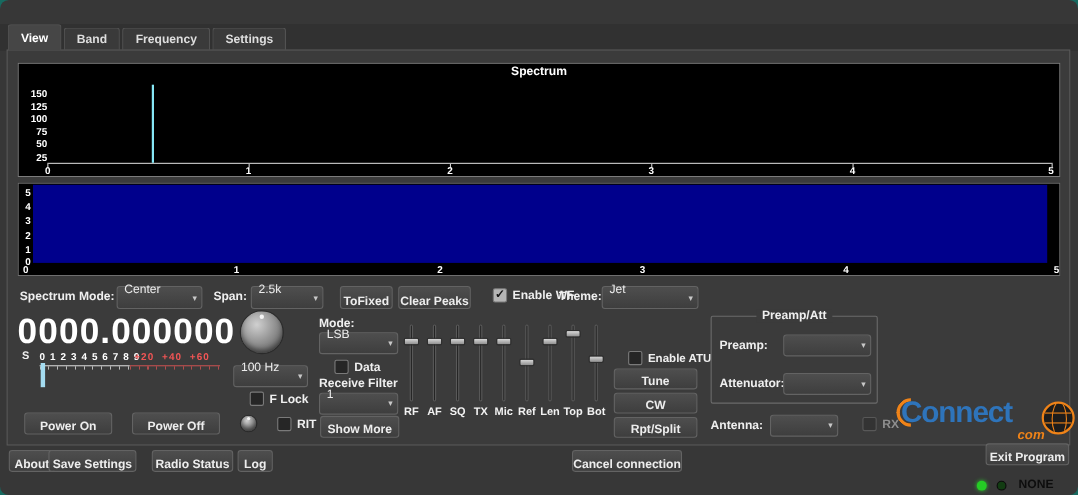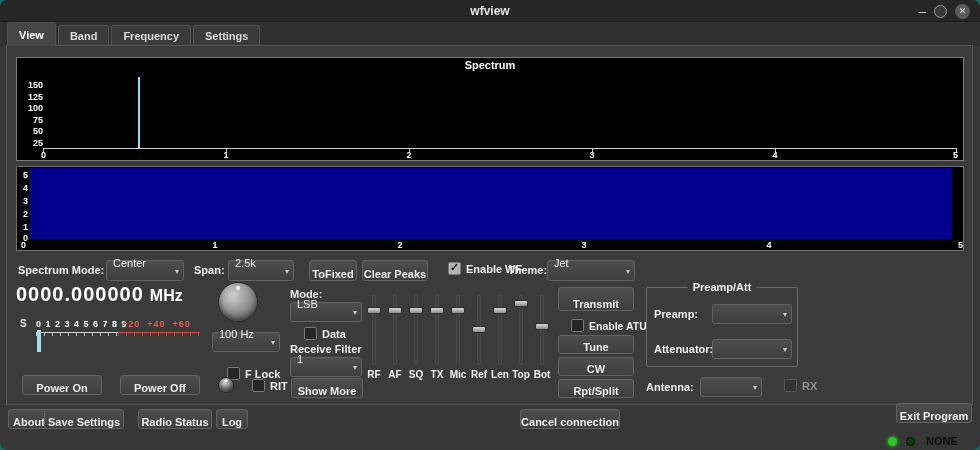--- a/index.html
+++ b/index.html
@@ -47,21 +47,21 @@
   .knob-dot { position:absolute; left:50%; transform:translateX(-50%); top:3px; width:4px; height:4px; border-radius:50%; background:#f4f4f4; }
 
   
   .vslider { position:absolute; width:14px; height:72px; cursor:default; }
   .sl-track { position:absolute; left:50%; transform:translateX(-50%); top:1px; bottom:1px; width:3px; background:#242424; border:1px solid #595959; border-radius:2px; }
   .sl-handle { position:absolute; left:0; width:14px; height:7px; background:linear-gradient(#d8d8d8,#8e8e8e); border:1px solid #2e2e2e; border-radius:2px; }
   .sl-label { position:absolute; width:26px; text-align:center; font-size:10px; font-weight:700; color:#f2f2f2; }
 
   
   .freq { position:absolute; color:#ffffff; font-weight:700; display:flex; align-items:baseline; gap:6px; letter-spacing:1px; }
-  .freq .val { font-size:20px; }
+  .freq .val { font-size:32px; }
   .freq .unit { font-size:16px; letter-spacing:0; }
   .sm-digits { position:absolute; font-size:9px; font-weight:700; color:#ffffff; letter-spacing:1px; white-space:pre; }
   .sm-red { position:absolute; font-size:9px; font-weight:700; color:#f25555; letter-spacing:1px; white-space:pre; }
   .sm-line { position:absolute; height:4px; border-top:1px solid #d0d0d0; background:repeating-linear-gradient(90deg,#bdbdbd 0 1px,transparent 1px 8px); }
   .sm-line.red { border-top-color:#c05050; background:repeating-linear-gradient(90deg,#b34d4d 0 1px,transparent 1px 8px); }
   .sm-bar { position:absolute; background:#a4dcf0; }
 
   
   .logo-text { position:absolute; font-size:27px; font-weight:700; color:#2e74bb; letter-spacing:-1px; }
   .logo-arc { position:absolute; width:26px; height:26px; border-radius:50%; border:3px solid #ef8318; border-right-color:transparent; border-top-color:transparent; transform:rotate(45deg); }
@@ -72,30 +72,20 @@
 
   
   .led { position:absolute; width:9px; height:9px; border-radius:50%; }
   .statusnone { position:absolute; font-size:11px; font-weight:700; color:#0d0d0d; }
 </style>
 </head>
 <body>
 
 <div class="win">
 
-  <div class="titlebar">
-    <span class="title">wfview</span>
-    <div class="win-controls">
-      <span class="wc-min"><span>–</span></span>
-      <span class="wc-circle"><span></span></span>
-      <span class="wc-close">
-          <span>✕</span>
-        </span>
-    </div>
-  </div>
 
   <div class="tabbar">
     <div class="tab active">
         <span>View</span>
       </div>
     <div class="tab">
         <span>Band</span>
       </div>
     <div class="tab">
         <span>Frequency</span>
@@ -185,21 +175,21 @@
   <div class="sm-bar" style="left:37px;top:330px;width:4px;height:22px"></div>
 
   <div class="knob" style="left:218px;top:282px;width:40px;height:40px">
     <span class="knob-dot"></span>
   </div>
 
   <div class="combo" style="left:212px;top:332px;width:68px;height:20px">
     <span>100 Hz</span>
     <span class="combo-arrow">▾</span>
   </div>
-  <div class="cb" style="left:215px;top:367px">
+  <div class="cb" style="left:215px;top:356px">
     <span class="cbbox"></span>
     <span>F Lock</span>
   </div>
 
   <div class="btn" style="left:22px;top:375px;width:80px;height:20px">
       <span>Power On</span>
     </div>
   <div class="btn" style="left:120px;top:375px;width:80px;height:20px">
       <span>Power Off</span>
     </div>
@@ -268,23 +258,20 @@
   <span class="sl-label" style="left:361px;top:369px">RF</span>
   <span class="sl-label" style="left:382px;top:369px">AF</span>
   <span class="sl-label" style="left:403px;top:369px">SQ</span>
   <span class="sl-label" style="left:424px;top:369px">TX</span>
   <span class="sl-label" style="left:445px;top:369px">Mic</span>
   <span class="sl-label" style="left:466px;top:369px">Ref</span>
   <span class="sl-label" style="left:487px;top:369px">Len</span>
   <span class="sl-label" style="left:508px;top:369px">Top</span>
   <span class="sl-label" style="left:529px;top:369px">Bot</span>
 
-  <div class="btn" style="left:558px;top:287px;width:76px;height:24px">
-      <span>Transmit</span>
-    </div>
   <div class="cb" style="left:559px;top:319px;font-size:10.5px">
     <span class="cbbox"></span>
     <span>Enable ATU</span>
   </div>
   <div class="btn" style="left:558px;top:335px;width:76px;height:19px">
       <span>Tune</span>
     </div>
   <div class="btn" style="left:558px;top:357px;width:76px;height:19px">
       <span>CW</span>
     </div>
@@ -309,20 +296,26 @@
   <span class="lbl" style="left:646px;top:381px">Antenna:</span>
   <div class="combo" style="left:700px;top:377px;width:62px;height:20px">
     <span></span>
     <span class="combo-arrow">▾</span>
   </div>
   <div class="cb disabled" style="left:772px;top:379px">
     <span class="cbbox"></span>
     <span>RX</span>
   </div>
 
+  <div class="abs" style="left:815px;top:358px;width:162px;height:46px;">
+    <span class="logo-arc" style="left:0px;top:4px"></span>
+    <span class="logo-text" style="left:4px;top:2px"><span>C</span><span>onnect</span></span>
+    <span class="logo-com" style="left:110px;top:30px">com</span>
+    <span class="globe" style="left:132px;top:7px"></span>
+  </div>
 
   <div class="btn" style="left:8px;top:409px;width:42px;height:20px">
       <span>About</span>
     </div>
   <div class="btn" style="left:44px;top:409px;width:80px;height:20px">
       <span>Save Settings</span>
     </div>
   <div class="btn" style="left:138px;top:409px;width:74px;height:20px">
       <span>Radio Status</span>
     </div>

